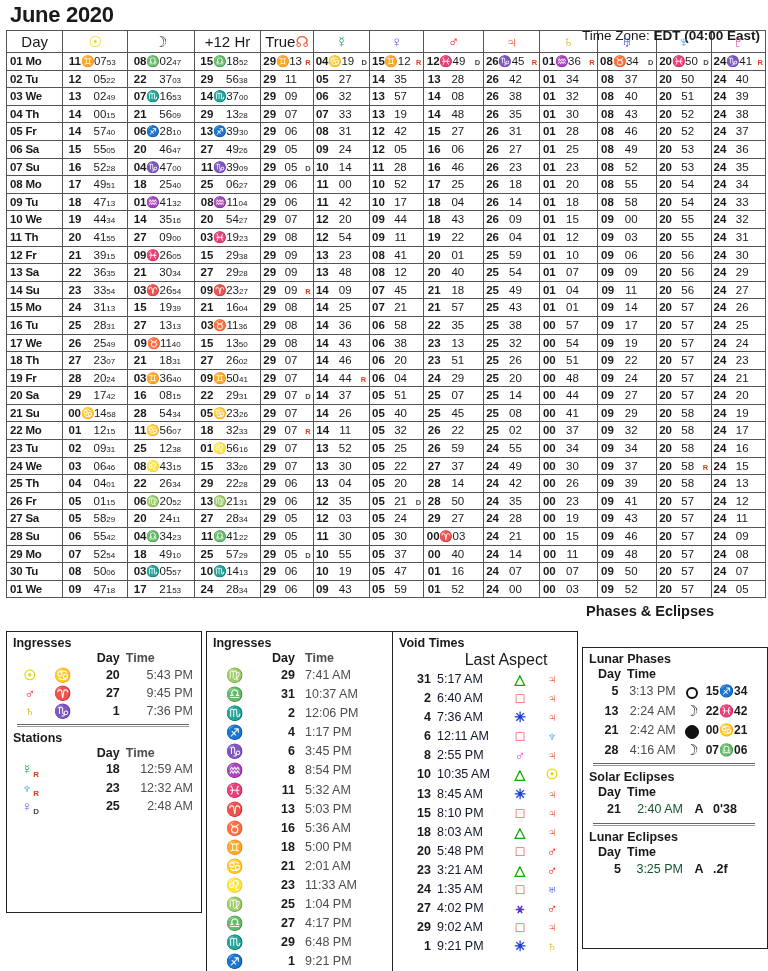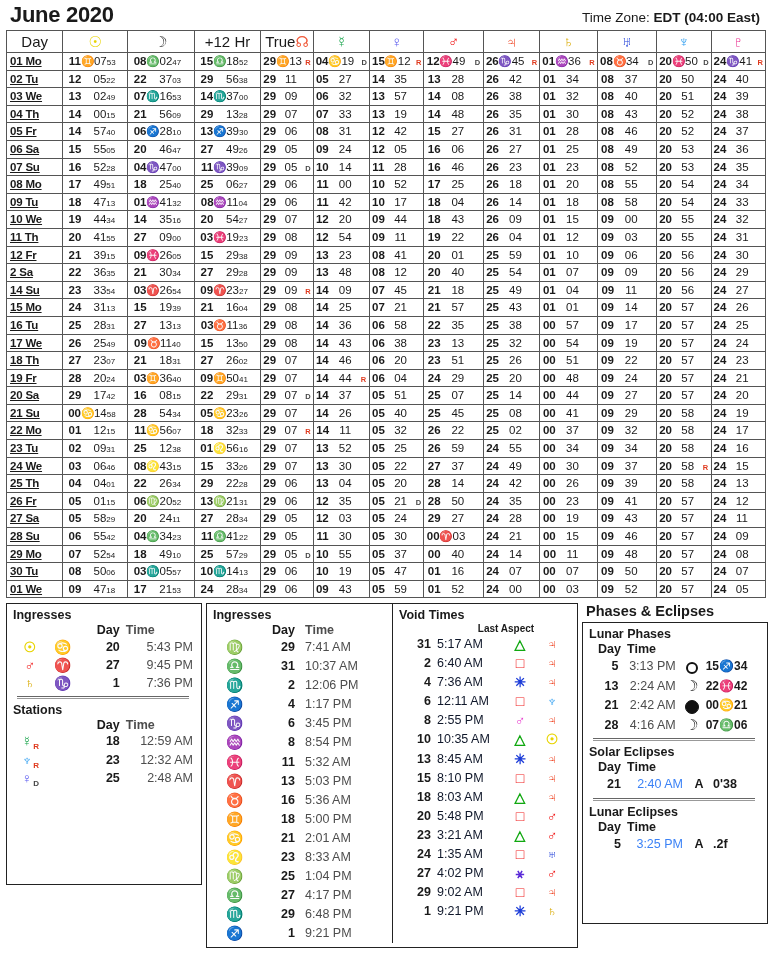--- a/index.html
+++ b/index.html
@@ -9,42 +9,42 @@
     background: #ffffff;
     font-family: "Liberation Sans", sans-serif;
     color: #1a1a1a;
     overflow: hidden;
   }
   .page { width: 768px; height: 971px; position: relative; padding: 0 4px; }
 
   
   .topbar {
     display: flex; align-items: baseline;
-    height: 30px; padding: 2px 4px 0 6px;
+    height: 30px; padding: 2px 4px 0 6px; flex-direction: column;
   }
   .month-title { font-size: 22px; font-weight: bold; letter-spacing: -0.3px; }
   .eph-title { font-size: 14.5px; font-weight: bold; margin-left: 70px; }
   .tz-wrap { margin-left: auto; font-size: 13.5px; white-space: nowrap; }
   .tz-label { font-weight: normal; }
   .tz-val { font-weight: bold; }
   .tz-off { font-weight: bold; }
 
   
   table.eph { border-collapse: collapse; width: 760px; table-layout: fixed; margin: 0 0 0 2px; }
   table.eph th, table.eph td {
     border: 1px solid #555;
     padding: 0;
     text-align: center;
     font-size: 12px;
     height: 16.6px;
     line-height: 16.6px;
     white-space: nowrap;
   }
   table.eph th { height: 21px; line-height: 21px; font-weight: normal; font-size: 15px; }
-  .cell-day { font-size: 11.5px; font-weight: bold; text-align: left; padding-left: 3px; letter-spacing: -0.2px; text-decoration: underline;}
+  .cell-day { font-size: 11.5px; font-weight: bold; text-align: left; padding-left: 3px; letter-spacing: -0.2px;}
   .rx { font-size: 7.5px; color: #e03a1e; font-weight: bold; position: relative; top: 1px; }
   .dd { font-size: 7.5px; color: #444; font-weight: bold; position: relative; top: 1px; }
   .pos { display: flex; align-items: center; justify-content: flex-start; padding: 0 2px; height: 16.6px; }
   .pos .p-deg { width: 17px; text-align: right; font-weight: bold; font-size: 11.5px; }
   .pos .p-gl  { width: 13px; text-align: center; font-size: 11px; font-weight: bold; }
   .pos .p-min { flex: 1; text-align: right; font-size: 11.5px; }
   .pos .p-sec { width: 12px; text-align: left; font-size: 8px; position: relative; top: 2px; }
   .pos .p-rd  { width: 8px; text-align: left; font-size: 7.5px; position: relative; top: 2px; font-weight: bold;}
 
   
@@ -77,21 +77,21 @@
   .a-con { color: #e845d0; }
   .a-opp { color: #5b2bd8; }
 
   
   .panels { display: flex; margin-top: 5px; padding: 0 2px; gap: 4px; }
   .panel { position: relative; }
   .p1 { width: 196px; }
   .p2 { width: 374px; }
   .p3 { width: 186px; }
   .panel-title { font-size: 14.5px; font-weight: bold; margin: 0 0 3px 4px; }
-  .panel-box { border: 1.6px solid #222; background: #fff; }
+  .panel-box { border: 1.6px solid #222; background: #fff; margin-top: 28px; }
   .pb-inner { padding: 4px 6px 6px 6px; }
   .sect-label { font-size: 12.5px; font-weight: bold; margin-bottom: 1px; }
   .hdr-row { display: flex; font-size: 12.5px; font-weight: bold; }
   .rowline { display: flex; align-items: center; font-size: 12.5px; height: 18.3px; }
   .c-glyph { width: 34px; text-align: center; font-size: 14px; font-weight: bold; }
   .c-glyph2 { width: 34px; text-align: center; font-size: 14px; font-weight: bold; }
   .c-day { width: 40px; text-align: right; font-weight: bold; font-size: 12.5px; }
   .c-time { width: 76px; text-align: right; padding-right: 2px; color: #4d4d4d; font-size: 12.5px; }
   .hr2 { border: 0; border-top: 1.5px solid #666; border-bottom: 1px solid #999; height: 3px; margin: 4px 6px 4px 4px; }
   .sub-rx { font-size: 8px; color: #e03a1e; font-weight: bold; position: relative; top: 3px; left: 1px; }
@@ -103,31 +103,31 @@
   .p2right { width: 184px; }
   .li-row { display: flex; align-items: center; font-size: 12.5px; height: 19.1px; }
   .li-gl { width: 44px; text-align: center; font-size: 14px; font-weight: bold; }
   .li-day { width: 38px; text-align: right; font-weight: bold; }
   .li-time { width: 92px; text-align: left; padding-left: 10px; color: #4d4d4d; }
   .vt-row { display: flex; align-items: center; font-size: 12.5px; height: 19.1px; }
   .vt-day { width: 32px; text-align: right; font-weight: bold; }
   .vt-time { width: 72px; text-align: left; padding-left: 6px; color: #0f172a; }
   .vt-asp { width: 34px; text-align: center; font-size: 14px; font-weight: bold; }
   .vt-pl  { width: 30px; text-align: center; font-size: 14px; font-weight: bold; }
-  .la-hdr { font-size: 10px; font-weight: bold; text-align: center; padding-left: 40px; }
+  .la-hdr { font-size: 16px; font-weight: normal; text-align: center; padding-left: 40px; }
 
   
   .ph-row { display: flex; align-items: center; font-size: 12.5px; height: 19.5px; }
   .ph-day { width: 32px; text-align: right; font-weight: bold; }
   .ph-time { width: 66px; text-align: right; padding-right: 4px; color: #4d4d4d; }
   .ph-ico { width: 26px; text-align: center; font-size: 15px; }
   .ph-pos { width: 62px; text-align: left; font-weight: bold; font-size: 12px; padding-left: 2px; }
   .ecl-row { display: flex; align-items: center; font-size: 12.5px; height: 19.5px; }
   .ecl-day { width: 32px; text-align: right; font-weight: bold; }
-  .ecl-time { width: 68px; text-align: right; padding-right: 6px; color: #3b82f6; }
+  .ecl-time { width: 68px; text-align: right; padding-right: 6px; color: #14532d; }
   .ecl-type { width: 20px; text-align: center; font-weight: bold; }
   .ecl-mag { width: 50px; text-align: left; font-weight: bold; padding-left: 4px; }
   .dh { width: 32px; text-align: right; font-weight: bold; font-size:12.5px; }
   .th-t { width: 66px; text-align: left; font-weight: bold; font-size:12.5px; padding-left: 6px;}
   .moon-full { display:inline-block; width:12px;height:12px;border:2px solid #111;border-radius:50%;background:#fff; vertical-align:middle;}
   .moon-new { display:inline-block; width:14px;height:14px;border:1px solid #111;border-radius:50%;background:#111; vertical-align:middle;}
 </style>
 </head>
 <body>
 
@@ -1527,21 +1527,21 @@
               <span class="p-deg">24</span>
               <span class="p-gl "></span>
               <span class="p-min">30</span>
               <span class="p-sec"></span>
               <span class="p-rd dd"></span>
             </div>
           </td>
         </tr>
         <tr>
           <td>
-            <div class="cell-day">2 Sa</div>
+            <div class="cell-day">13 Sa</div>
           </td>
           <td>
             <div class="pos">
               <span class="p-deg">22</span>
               <span class="p-gl "></span>
               <span class="p-min">36</span>
               <span class="p-sec">35</span>
               <span class="p-rd dd"></span>
             </div>
           </td>
@@ -3809,21 +3809,21 @@
                     <span class="li-time">5:00 PM</span>
                   </div>
                   <div class="li-row">
                     <span class="li-gl s-cn">♋</span>
                     <span class="li-day">21</span>
                     <span class="li-time">2:01 AM</span>
                   </div>
                   <div class="li-row">
                     <span class="li-gl s-le">♌</span>
                     <span class="li-day">23</span>
-                    <span class="li-time">8:33 AM</span>
+                    <span class="li-time">11:33 AM</span>
                   </div>
                   <div class="li-row">
                     <span class="li-gl s-vi">♍</span>
                     <span class="li-day">25</span>
                     <span class="li-time">1:04 PM</span>
                   </div>
                   <div class="li-row">
                     <span class="li-gl s-li">♎</span>
                     <span class="li-day">27</span>
                     <span class="li-time">4:17 PM</span>

